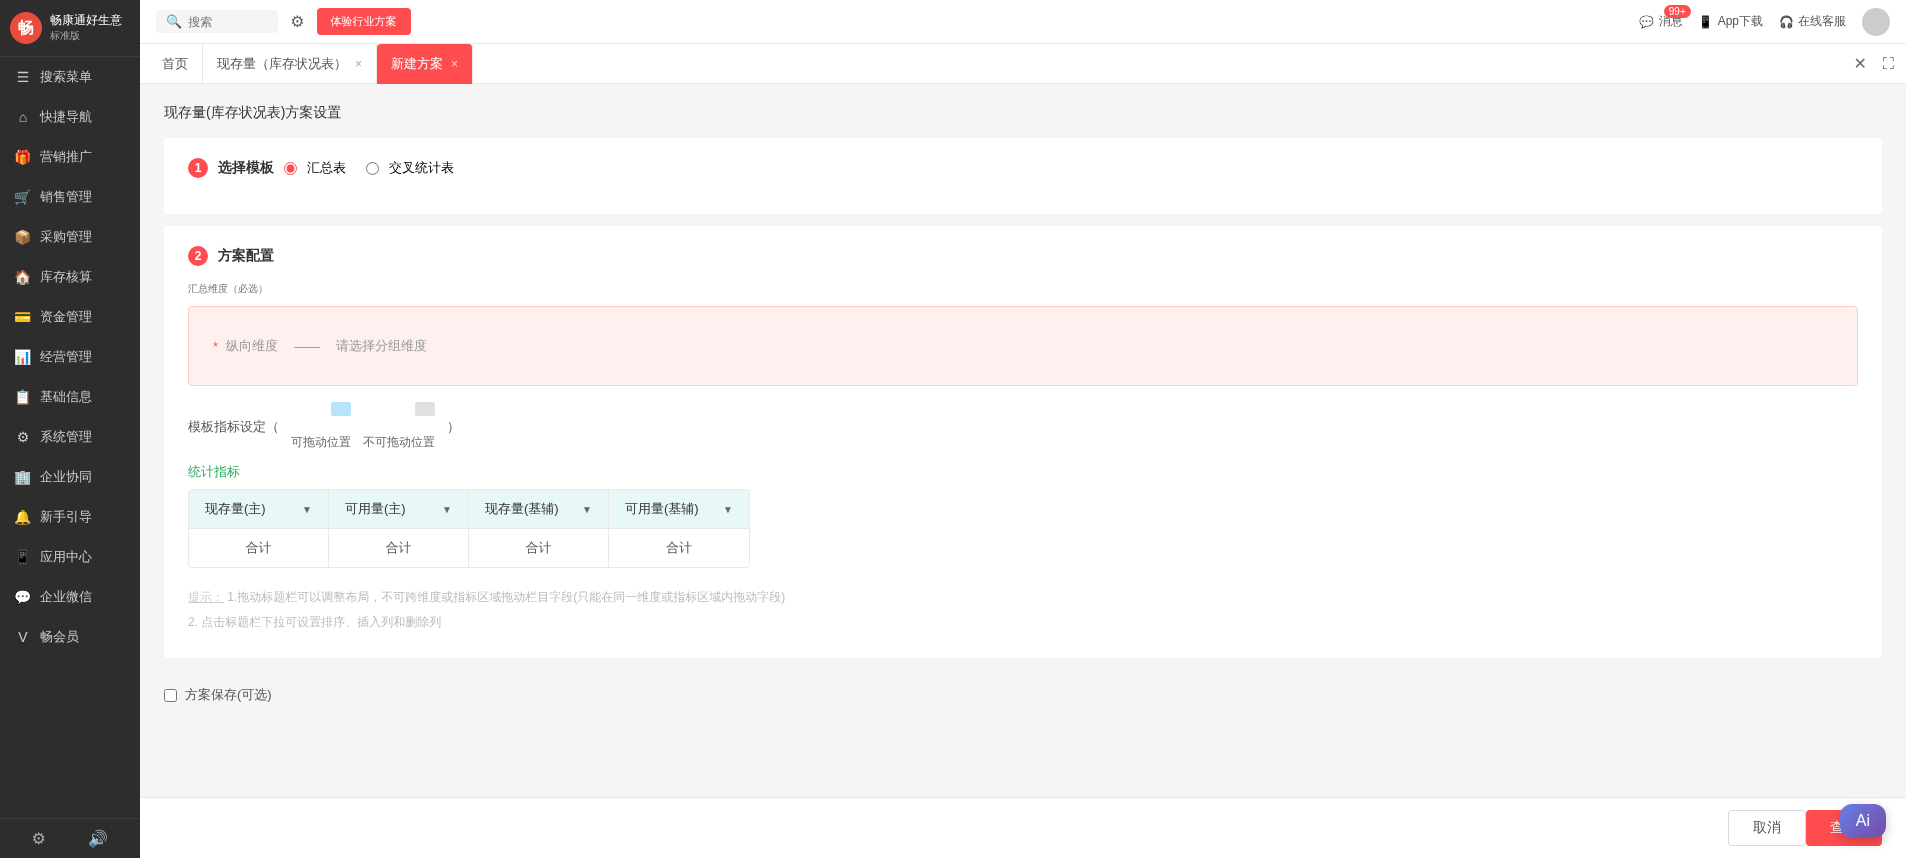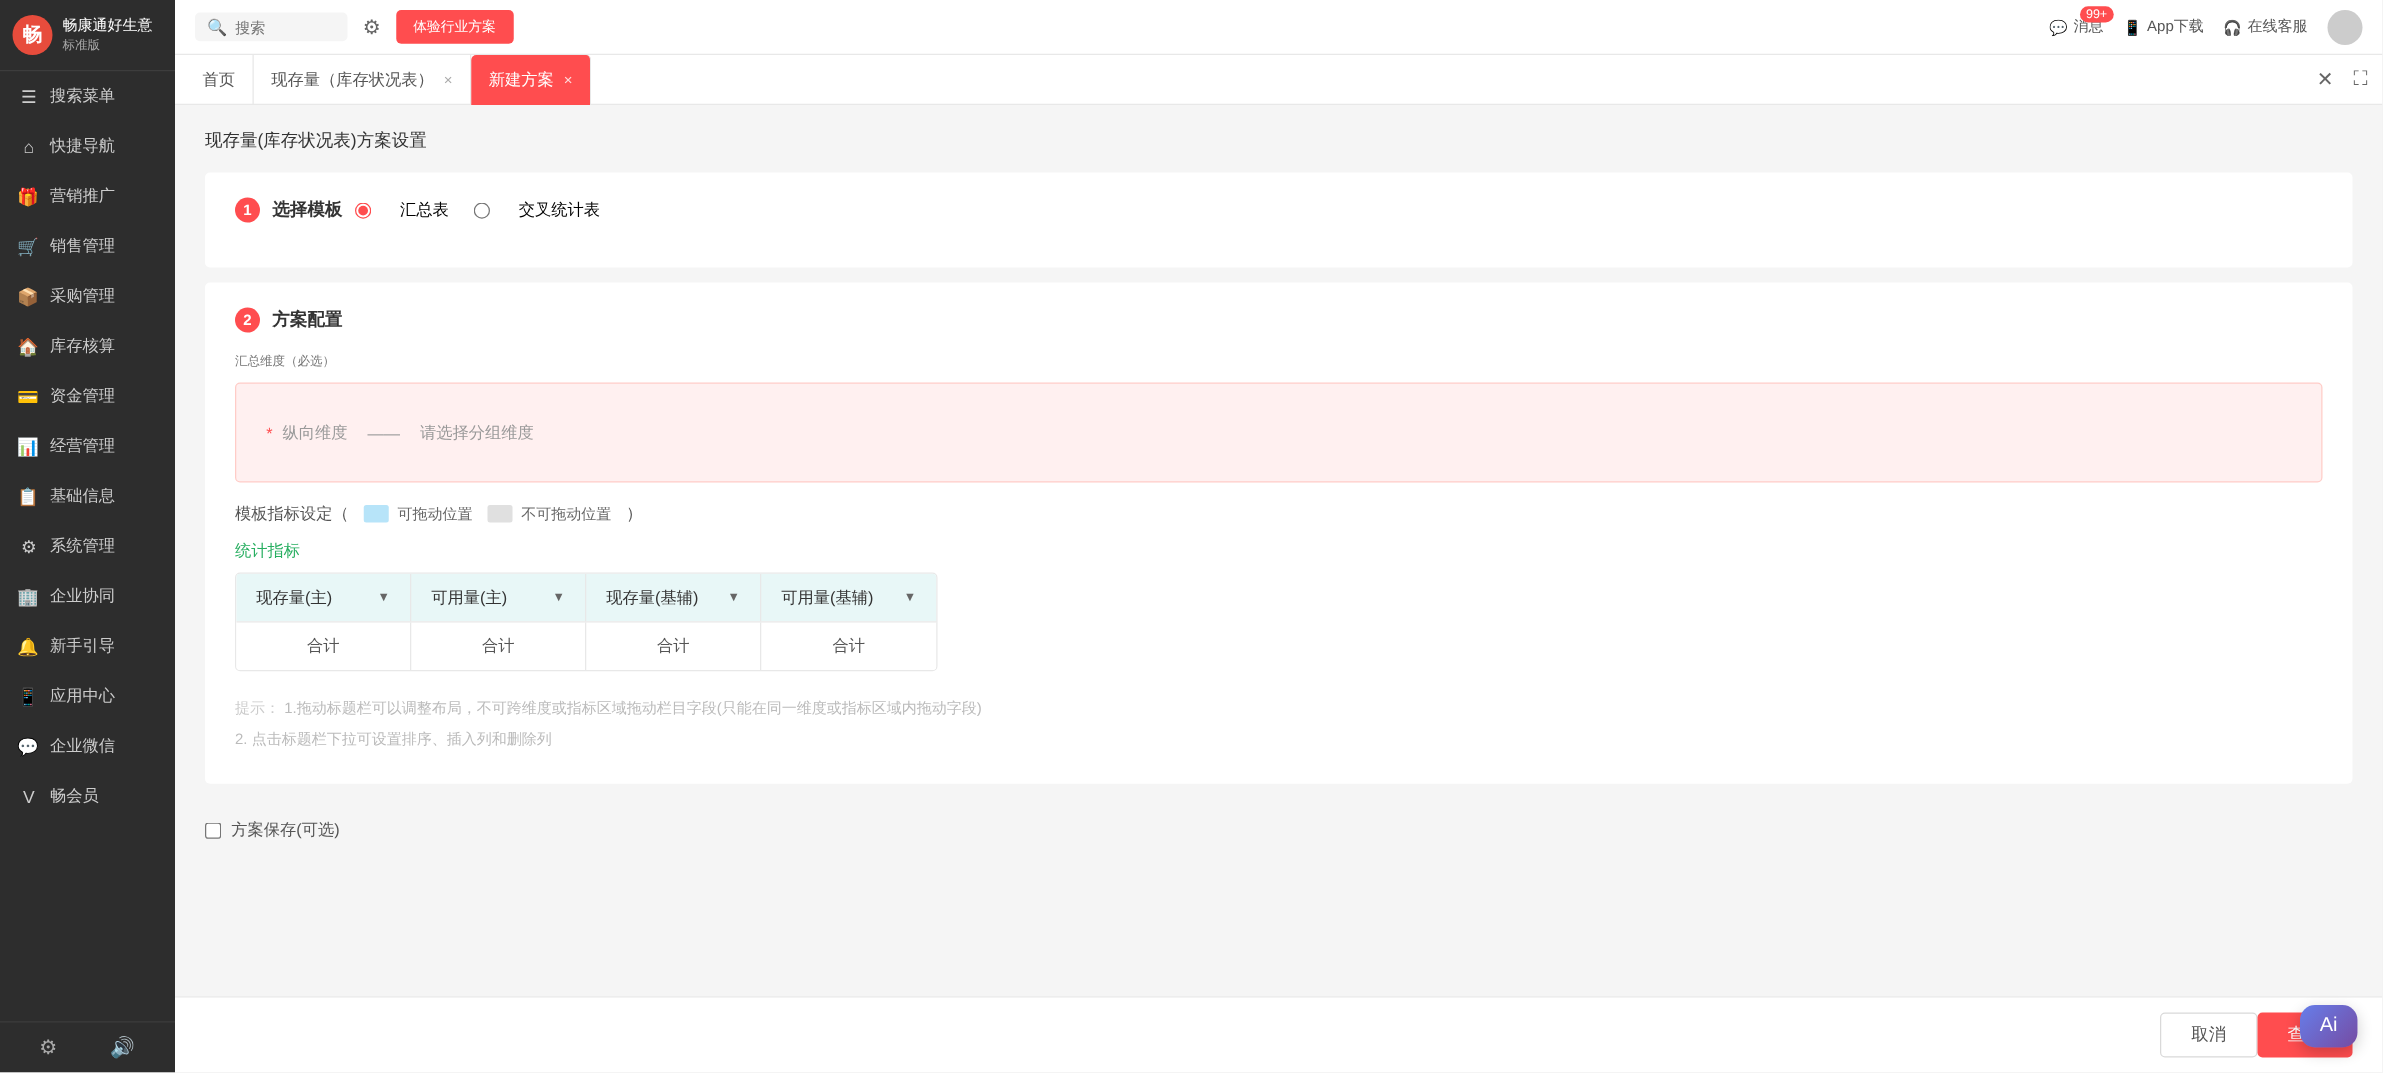--- a/index.html
+++ b/index.html
@@ -189,42 +189,42 @@
       align-items: center;
       justify-content: center;
       font-size: 12px;
       font-weight: bold;
       flex-shrink: 0;
     }
     .section-title { font-size: 14px; color: #333; font-weight: 700; }
 
     
     .radio-group { display: flex; align-items: center; gap: 20px; }
-    .radio-item { display: flex; align-items: center; gap: 23px; cursor: pointer; }
+    .radio-item { display: flex; align-items: center; gap: 10px; cursor: pointer; }
     .radio-item input[type=radio] { accent-color: #ff4d4f; }
 
     
     .dim-label { font-size: 10px; color: #737373; margin-bottom: 10px; }
     .dim-area {
       background: #fff0f0;
       border: 1px solid #ffccc7;
       border-radius: 4px;
       padding: 20px 24px;
       min-height: 80px;
       display: flex;
       align-items: center;
     }
     .dim-placeholder { color: #999; font-size: 13px; display: flex; align-items: center; gap: 8px; }
     .dim-placeholder .red-text { color: #ff4d4f; }
     .dim-dash { color: #999; margin: 0 8px; }
 
     
     .indicator-settings { margin-top: 16px; }
     .indicator-label { font-size: 13px; color: #555; margin-bottom: 12px; display: flex; align-items: center; gap: 12px; }
-    .legend-item { display: flex; align-items: center; gap: 7px; font-size: 12px; color: #666; }
+    .legend-item { display: flex; align-items: flex-end; gap: 18px; font-size: 12px; color: #666; flex-direction: column; }
     .legend-box {
       width: 20px;
       height: 14px;
       border-radius: 2px;
     }
     .legend-box.draggable { background: #b7e4f9; }
     .legend-box.not-draggable { background: #e0e0e0; }
 
     
     .stats-table-label { color: #27ae60; font-size: 13px; margin-bottom: 8px; }
@@ -262,21 +262,21 @@
       border-right: 1px solid #e8e8e8;
       font-size: 13px;
       color: #555;
       text-align: center;
     }
     .stats-cell:last-child { border-right: none; }
 
     
     .tips-section { margin-top: 20px; }
     .tip-text { font-size: 12px; color: #bbb; margin-bottom: 6px; line-height: 1.6; }
-    .tip-text .tip-label { color: #ccc; }
+    .tip-text .tip-label { color: #ccc; text-decoration: underline; }
 
     
     .save-option {
       display: flex;
       align-items: center;
       gap: 8px;
       font-size: 13px;
       color: #555;
       margin-top: 16px;
       padding: 12px 0;

